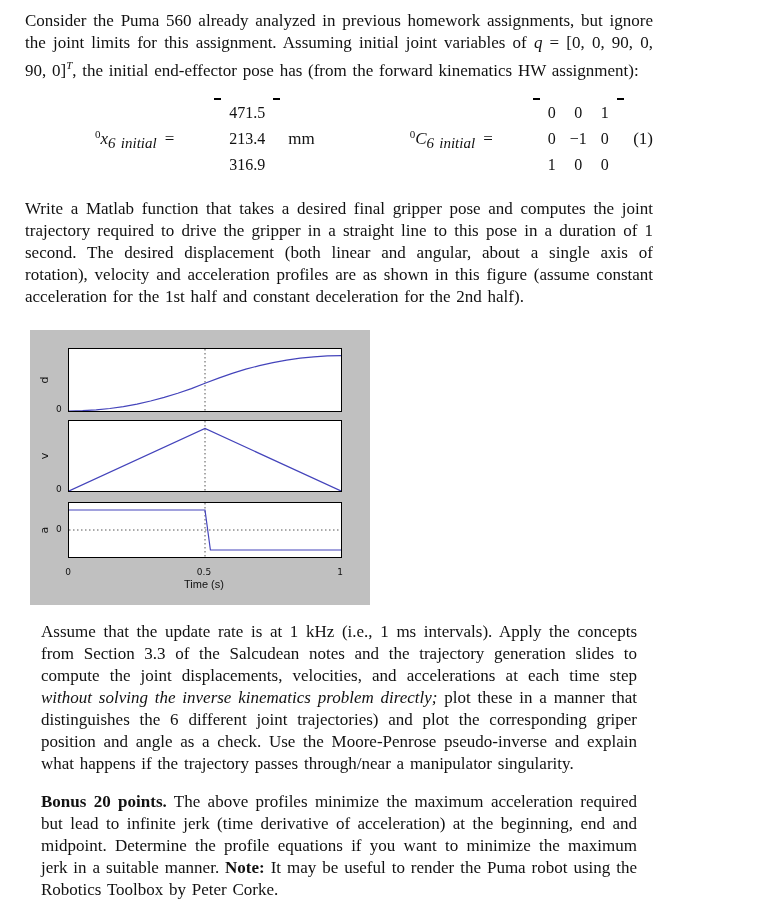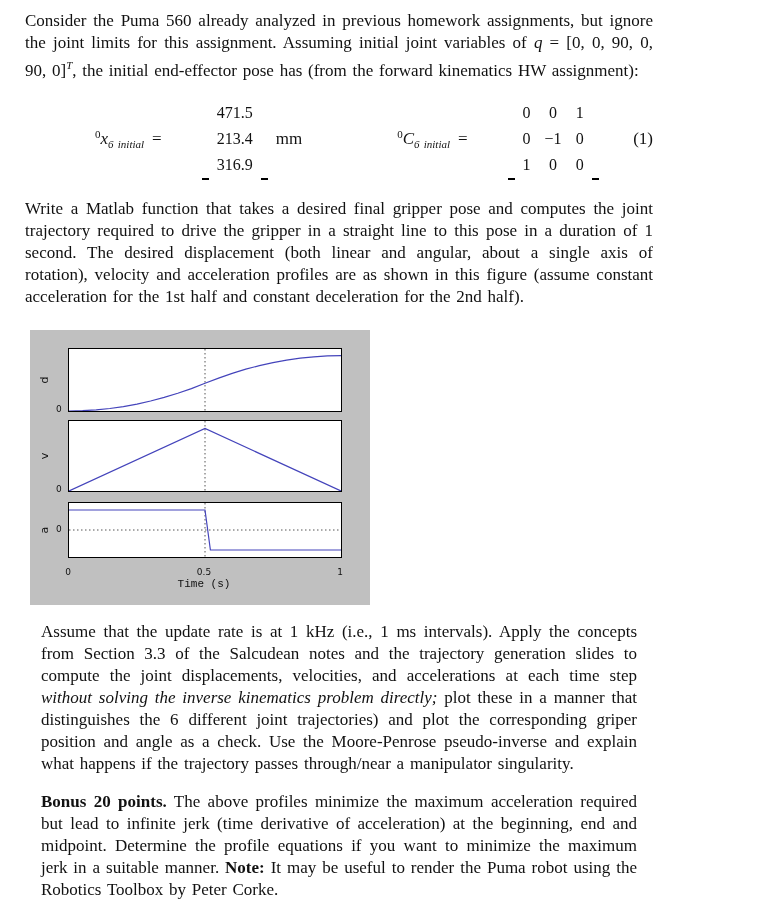--- a/index.html
+++ b/index.html
@@ -15,23 +15,23 @@
   .it{font-style:italic;}
   .bf{font-weight:bold;font-family:Liberation Serif, serif;}
   sup{font-size:11px;}
   
   .eq-row{display:flex;align-items:center;margin:16px 0 18px 0;}
   .eq-group{display:flex;align-items:center;}
   .eq-x{margin-left:70px;}
   .eq-c{margin-left:95px;}
   .presup{font-size:11px;vertical-align:6px;font-style:normal;}
   .var{font-style:italic;}
-  .subsc{font-size:11px;font-style:italic;vertical-align:-4px;}
+  .subsc{font-size:15px;font-style:italic;vertical-align:-4px;}
   .eqsign{margin:0 8px;}
-  .mat{display:inline-flex;align-items:flex-end;padding-left:32px;}
+  .mat{display:inline-flex;align-items:flex-start;padding-left:32px;}
   .br{width:6px;}
   .br-l{border-left:1.5px solid #000;border-top:1.5px solid #000;border-bottom:1.5px solid #000;}
   .br-r{border-right:1.5px solid #000;border-top:1.5px solid #000;border-bottom:1.5px solid #000;}
   .mat-body{display:grid;padding:4px 8px;row-gap:4px;font-size:16px;}
   .vec{grid-template-columns:auto;justify-items:end;}
   .m33{grid-template-columns:repeat(3,auto);column-gap:14px;justify-items:center;}
   .unit{margin-left:8px;text-align:center;}
   .eq-tag{margin-left:auto;}
   
   .figure{width:340px;background:#c0c0c0;margin:22px 0 16px 5px;padding:18px 0 10px 0;}
@@ -46,21 +46,21 @@
   }
   .ytick{
     position:absolute;left:-12px;transform:translateY(-50%);
     font-family:"DejaVu Sans", sans-serif;font-size:9px;line-height:9px;word-spacing:0;
   }
   .xticks{position:relative;margin-left:38px;width:272px;height:12px;
     font-family:"DejaVu Sans", sans-serif;font-size:9px;word-spacing:0;}
   .xt{position:absolute;top:3px;transform:translateX(-50%);}
   .xt0{left:0;} .xt1{left:50%;} .xt2{left:100%;}
   .xlabel{margin-left:38px;width:272px;text-align:center;margin-top:3px;
-    font-family:Liberation Mono, monospace;font-size:11px;word-spacing:0;}
+    font-family:Liberation Sans, sans-serif;font-size:11px;word-spacing:0;}
 </style>
 </head>
 <body>
 
 <div class="page">
 
   <p class="para"><span>Consider the Puma 560 already analyzed in previous homework assignments, but ignore the joint limits for this assignment. Assuming initial joint variables of </span><span class="it">q</span><span> = [0, 0, 90, 0, 90, 0]</span><sup class="it">T</sup><span>, the initial end-effector pose has (from the forward kinematics HW assignment):</span></p>
 
   <div class="eq-row">
     <div class="eq-group eq-x">

